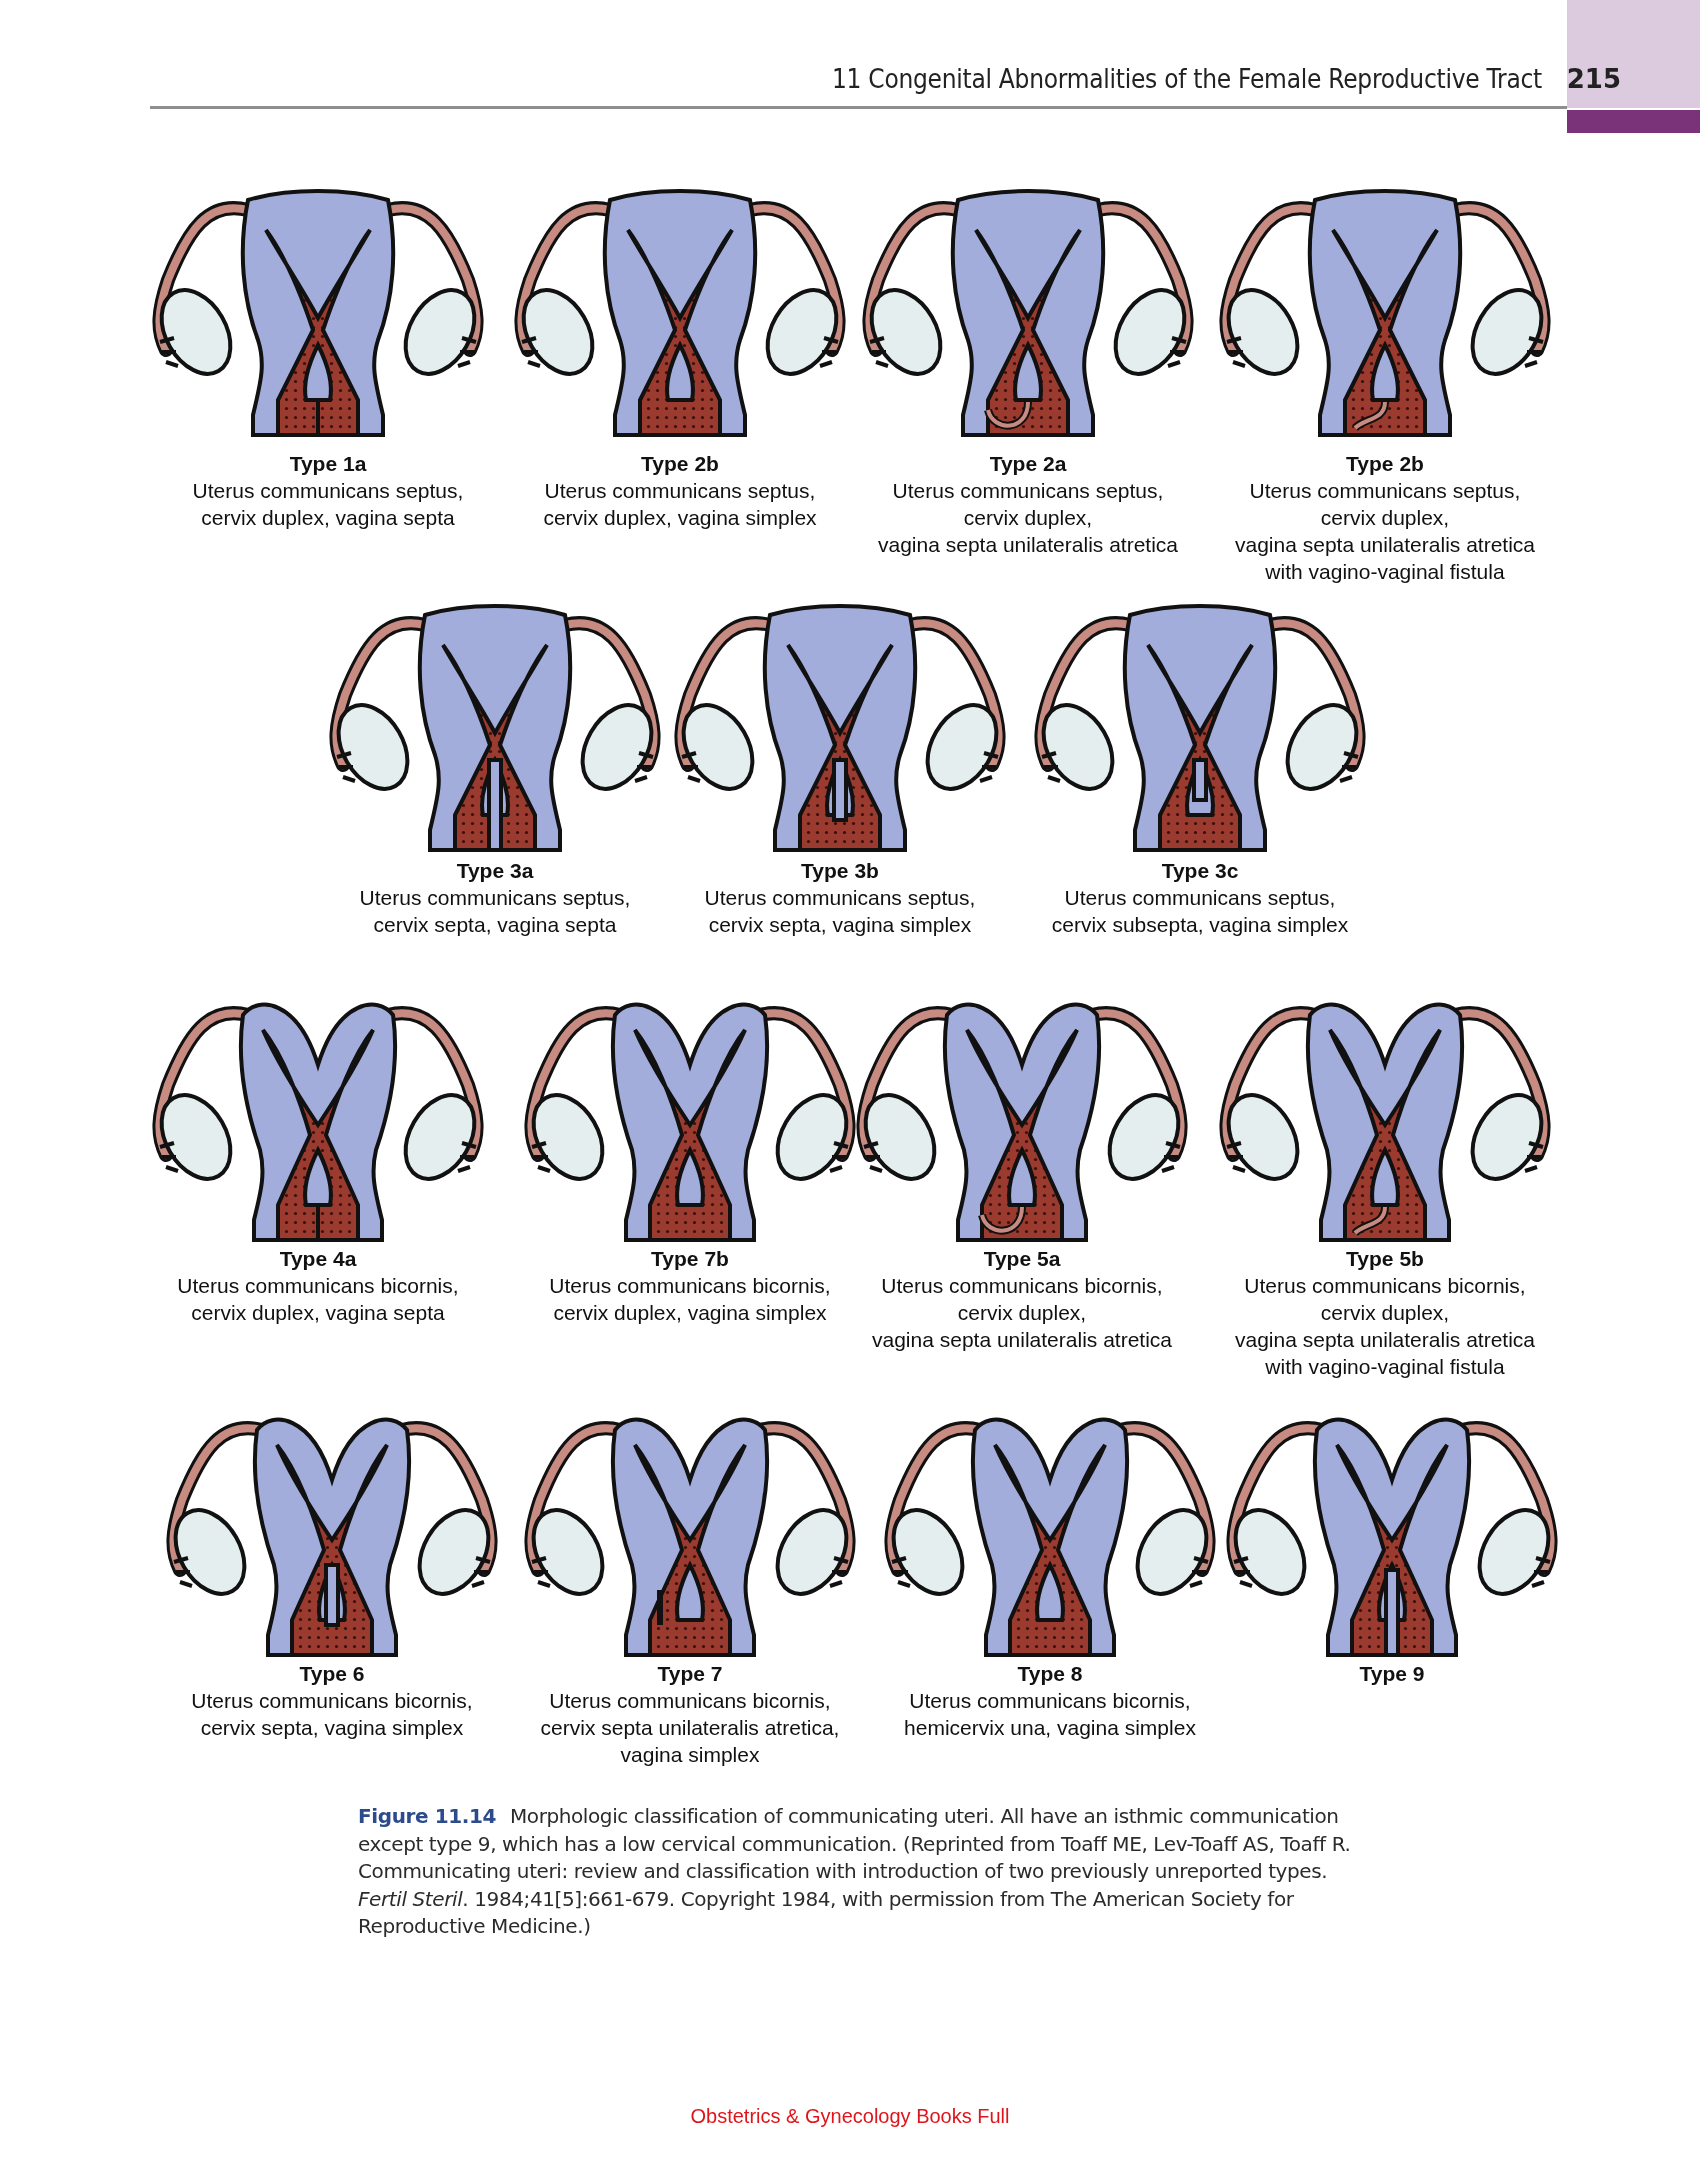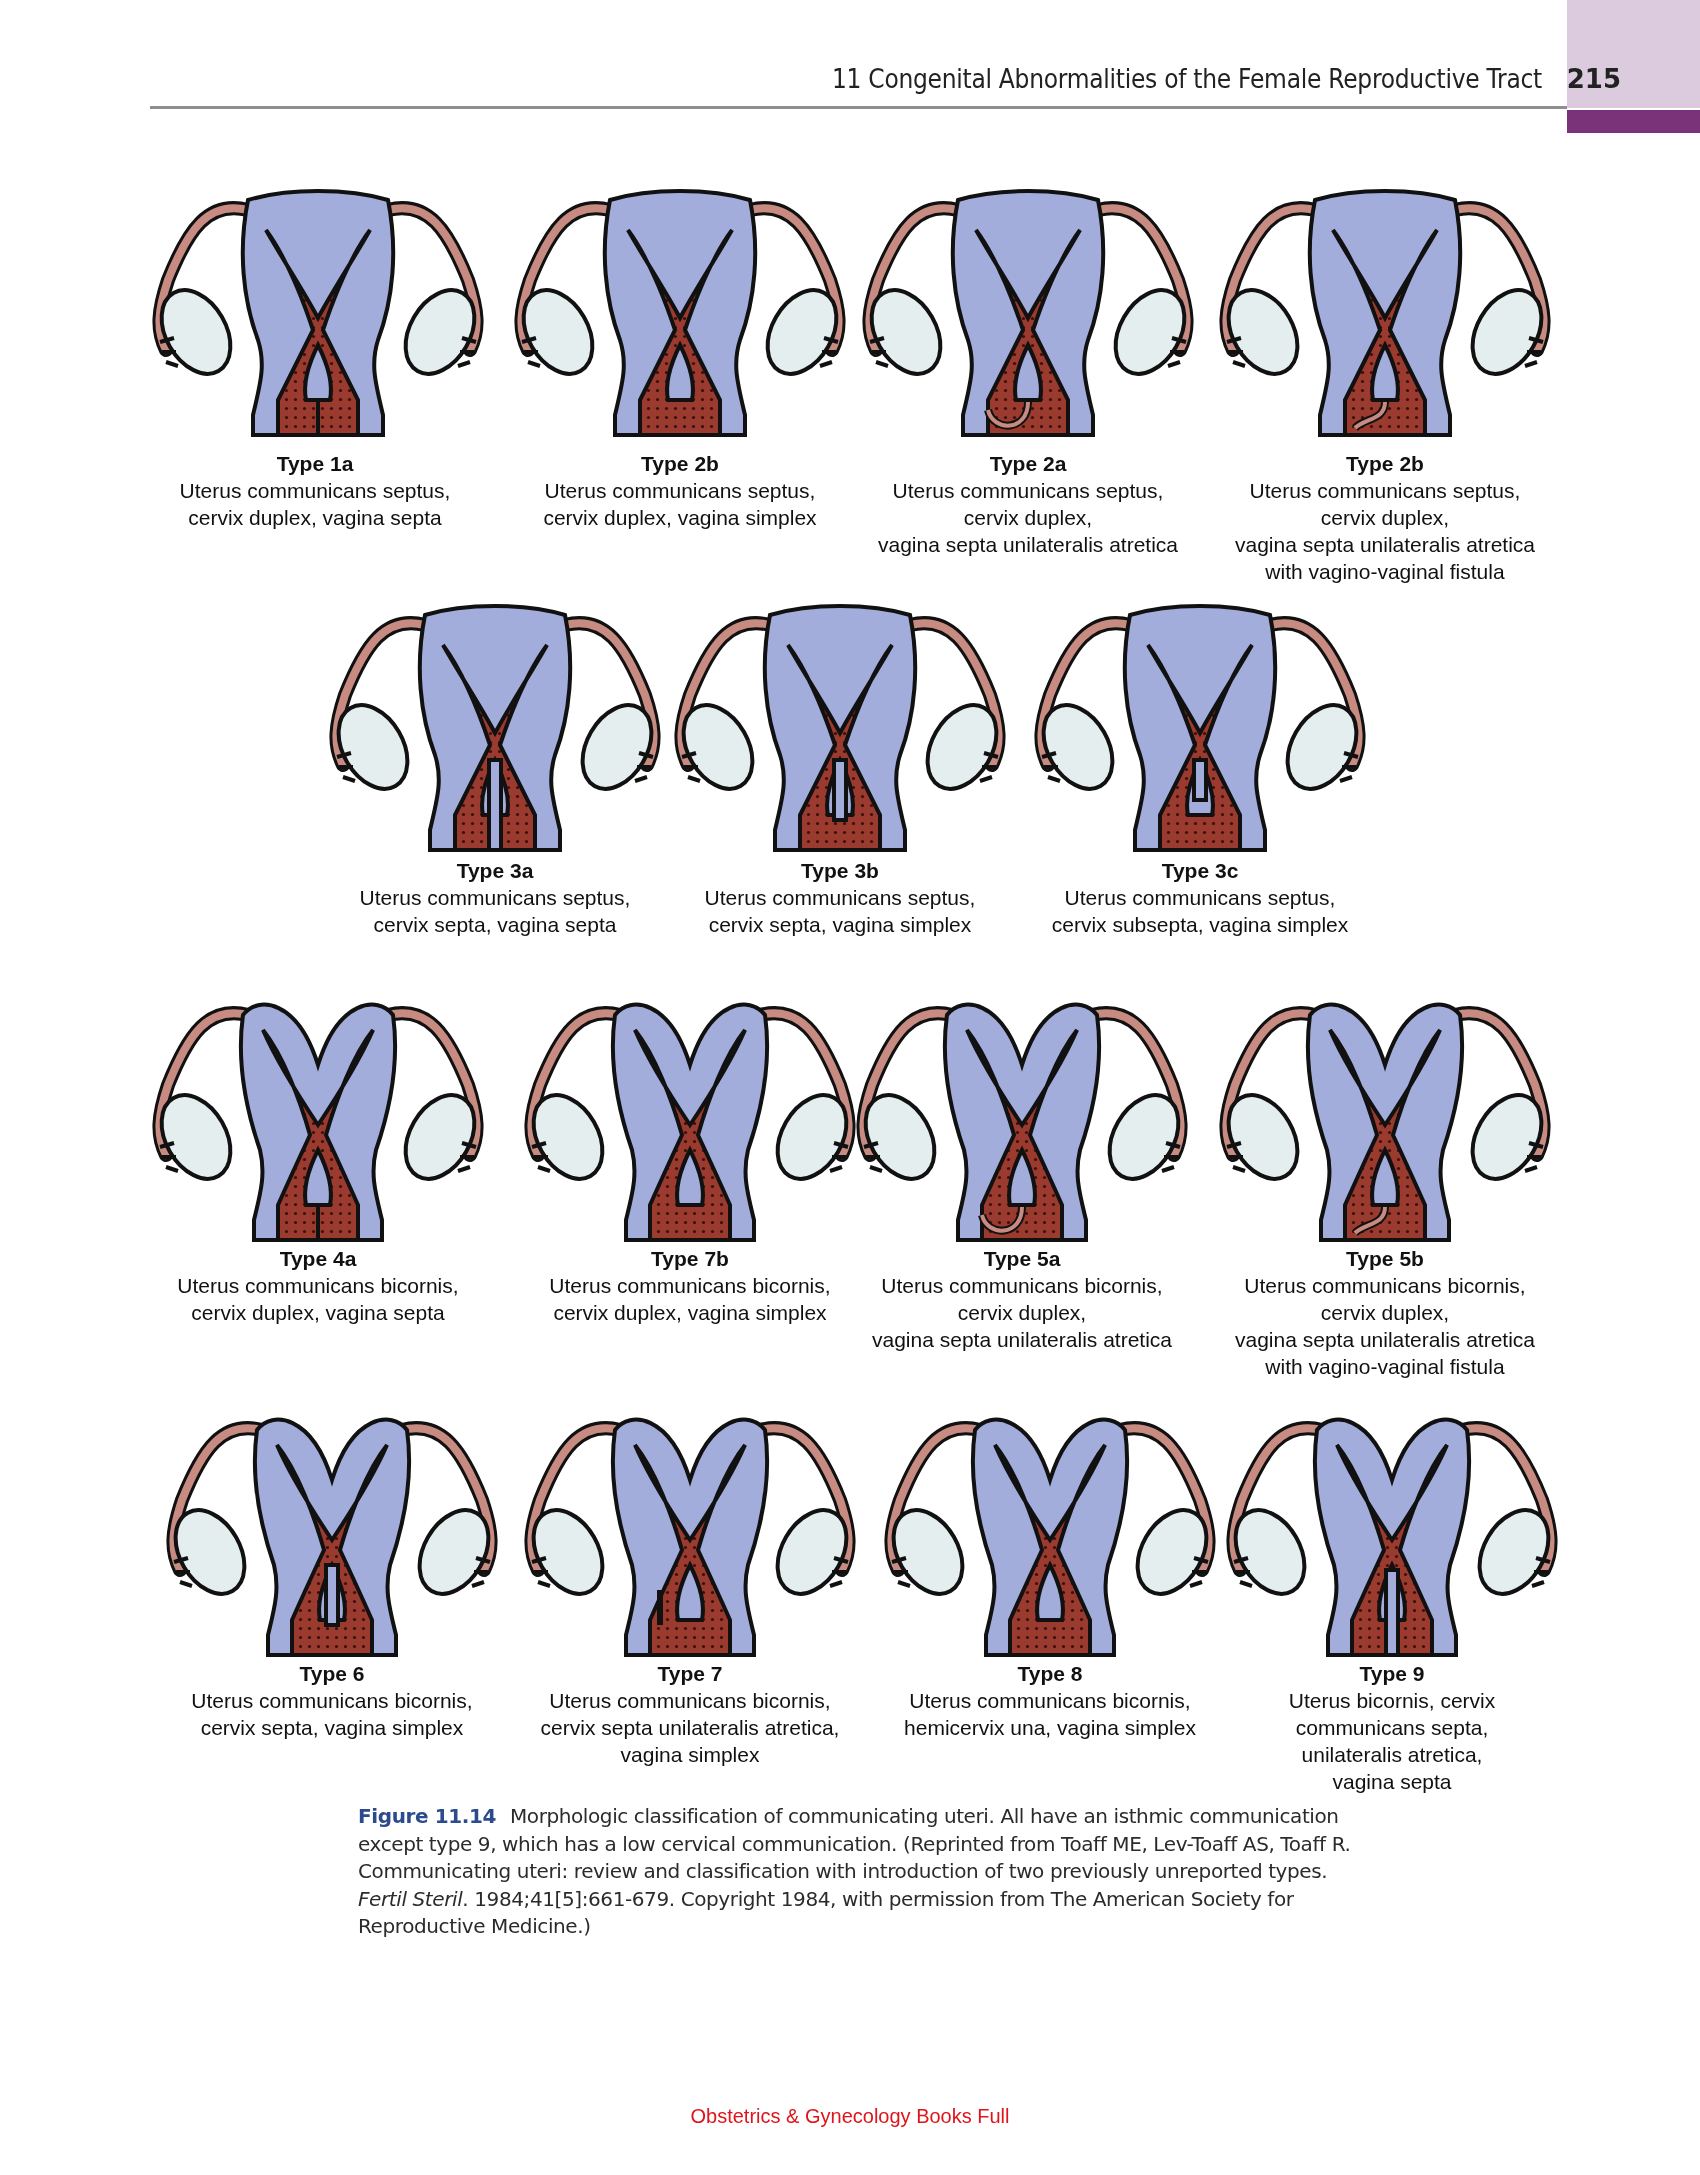--- a/index.html
+++ b/index.html
@@ -60,21 +60,21 @@
   </defs>
 </svg>
 
 <div class="fig" style="left:138px;top:170px;">
   <svg width="360" height="275" viewBox="0 0 360 275">
       <use href="#adnexa"></use>
       <use href="#body-septus"></use>
       <line x1="180" y1="232" x2="180" y2="265" stroke="#111" stroke-width="4"></line>
     </svg>
 </div>
-<div class="label" style="left:135px;top:450px;">
+<div class="label" style="left:148px;top:450px;">
     <span class="t">Type 1a</span>
     <span class="d">Uterus communicans septus,
 cervix duplex, vagina septa</span>
   </div>
 
 <div class="fig" style="left:500px;top:170px;">
   <svg width="360" height="275" viewBox="0 0 360 275">
       <use href="#adnexa"></use>
       <use href="#body-septus"></use>
     </svg>
@@ -252,23 +252,19 @@
 
 <div class="fig" style="left:1212px;top:1390px;">
   <svg width="360" height="275" viewBox="0 0 360 275">
       <use href="#adnexa"></use>
       <use href="#body-bicornis"></use>
       <rect x="174" y="180" width="12" height="85" fill="#a3addb" stroke="#111" stroke-width="4"></rect>
     </svg>
 </div>
 <div class="label" style="left:1212px;top:1660px;">
     <span class="t">Type 9</span>
-    <span class="d">Uterus bicornis, cervix
-communicans septa,
-unilateralis atretica,
-vagina septa</span>
   </div>
 
 <div class="caption">
   <span class="fn">Figure 11.14</span><span>Morphologic classification of communicating uteri. All have an isthmic communication except type 9, which has a low cervical communication. (Reprinted from Toaff ME, Lev-Toaff AS, Toaff R. Communicating uteri: review and classification with introduction of two previously unreported types. </span><i>Fertil Steril</i><span>. 1984;41[5]:661-679. Copyright 1984, with permission from The American Society for Reproductive Medicine.)</span>
 </div>
 
 <div class="footer">Obstetrics &amp; Gynecology Books Full</div>
 
 </body></html>

